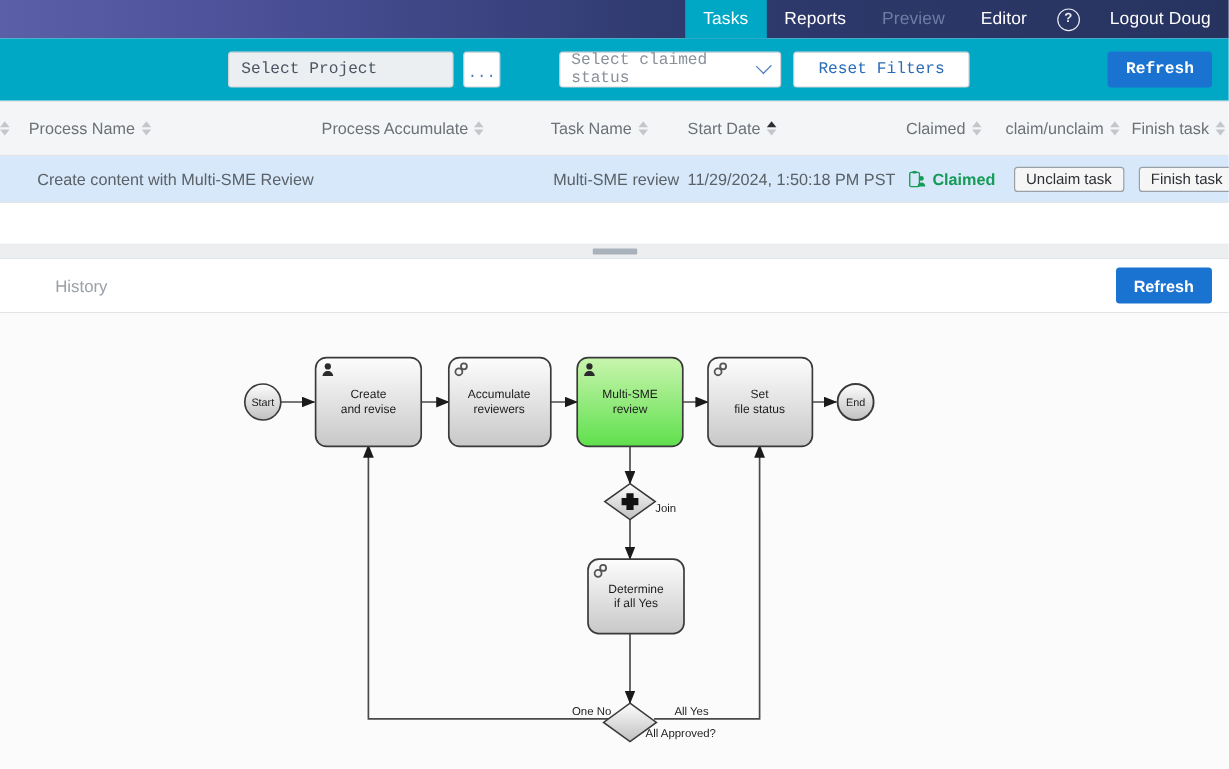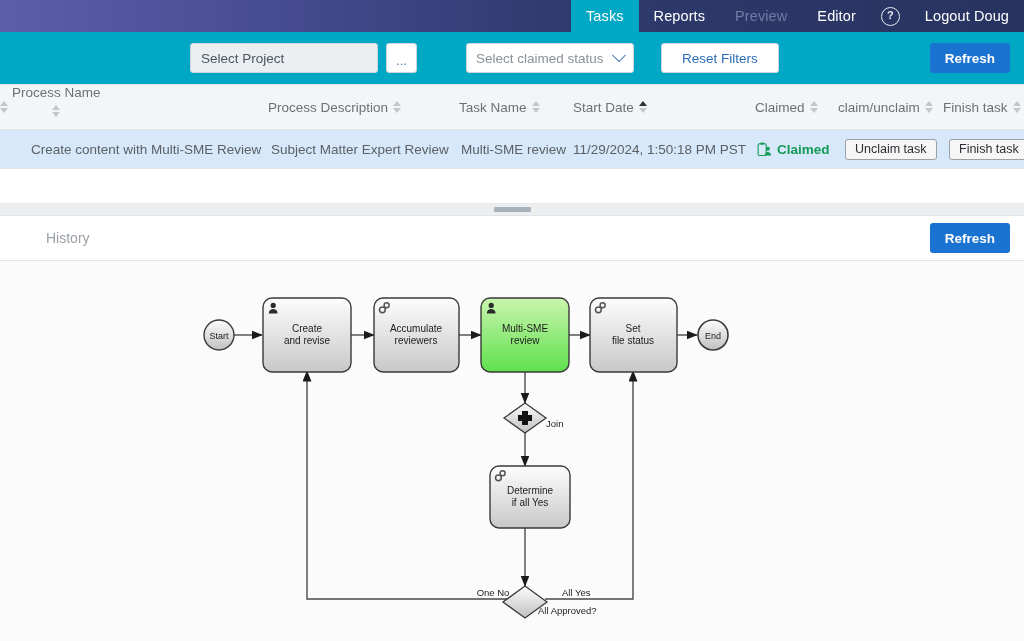--- a/index.html
+++ b/index.html
@@ -23,34 +23,34 @@
   .nav-item.active{background:#00a8c6;color:#ffffff;}
   .nav-item.disabled{color:#6f7ca3;cursor:default;}
   .nav-help{display:flex;align-items:center;padding:0 10px;cursor:pointer;}
   .help-circle{
     width:17px;height:17px;border:1.5px solid #e7eaf2;border-radius:50%;
     color:#e7eaf2;font-size:11px;line-height:15px;text-align:center;font-weight:bold;
   }
 
   
   .filterbar{
-    height:52px;flex:0 0 52px;background:#00a8c6;display:flex;align-items:center;position:relative;
+    height:52px;flex:0 0 52px;background:#00a8c6;display:flex;align-items:center;position:relative;font-family:Liberation Mono, monospace;
   }
   .sel-project{
     position:absolute;left:190px;width:188px;height:30px;background:#eceff1;border:1px solid #cfd4d8;
     border-radius:3px;display:flex;align-items:center;padding:0 10px;box-sizing:border-box;
     color:#4b5563;font-size:13.5px;cursor:pointer;
   }
   .dots-btn{
     position:absolute;left:386px;width:31px;height:30px;background:#ffffff;border:1px solid #cfd4d8;
     border-radius:3px;display:flex;align-items:flex-end;justify-content:center;box-sizing:border-box;
     color:#4f7fc0;font-size:13px;cursor:pointer;padding-bottom:4px;
   }
   .sel-status{
-    position:absolute;left:466px;width:168px;height:30px;background:#ffffff;border:1px solid #cfd4d8;
+    position:absolute;left:466px;width:185px;height:30px;background:#ffffff;border:1px solid #cfd4d8;
     border-radius:3px;display:flex;align-items:center;justify-content:space-between;
     padding:0 9px;box-sizing:border-box;color:#8a9199;font-size:13.5px;cursor:pointer;
   }
   .chev{width:9px;height:9px;border-right:1.6px solid #4f7fc0;border-bottom:1.6px solid #4f7fc0;
     transform:rotate(45deg) translate(-2px,-2px);}
   .reset-btn{
     position:absolute;left:661px;height:30px;background:#ffffff;border:1px solid #cfd4d8;border-radius:3px;
     display:flex;align-items:center;padding:0 20px;color:#2b6cb8;font-size:13.5px;cursor:pointer;box-sizing:border-box;
   }
   .refresh-top{
@@ -154,29 +154,29 @@
 
   <div class="table">
 
     <div class="thead">
       <div class="th" style="left:0px;">
         <span class="sorter">
             <i class="up"></i>
             <i class="dn"></i>
           </span>
       </div>
-      <div class="th" style="left:12px;flex-direction:column;">
+      <div class="th" style="left:24px;">
         <span>Process Name</span>
         <span class="sorter">
             <i class="up"></i>
             <i class="dn"></i>
           </span>
       </div>
       <div class="th" style="left:268px;">
-        <span>Process Description</span>
+        <span>Process Accumulate</span>
         <span class="sorter">
             <i class="up"></i>
             <i class="dn"></i>
           </span>
       </div>
       <div class="th" style="left:459px;">
         <span>Task Name</span>
         <span class="sorter">
             <i class="up"></i>
             <i class="dn"></i>
@@ -207,21 +207,20 @@
         <span>Finish task</span>
         <span class="sorter">
             <i class="up"></i>
             <i class="dn"></i>
           </span>
       </div>
     </div>
 
     <div class="trow">
       <div class="td" style="left:31px;">Create content with Multi-SME Review</div>
-      <div class="td" style="left:271px;">Subject Matter Expert Review</div>
       <div class="td" style="left:461px;">Multi-SME review</div>
       <div class="td" style="left:573px;">11/29/2024, 1:50:18 PM PST</div>
       <div class="td claimed-cell" style="left:757px;">
         <svg width="15" height="15" viewBox="0 0 16 16">
           <rect x="1.2" y="1.8" width="8.6" height="12.6" rx="1.3" fill="none" stroke="#159b57" stroke-width="1.2"></rect>
           <rect x="3.6" y="0.6" width="3.8" height="2.2" rx="0.7" fill="#159b57"></rect>
           <circle cx="11.6" cy="7.1" r="2.1" fill="#159b57"></circle>
           <path d="M8.2 14.3c0-2.2 1.5-3.6 3.4-3.6s3.4 1.4 3.4 3.6z" fill="#159b57"></path>
         </svg>
         <span>Claimed</span>

